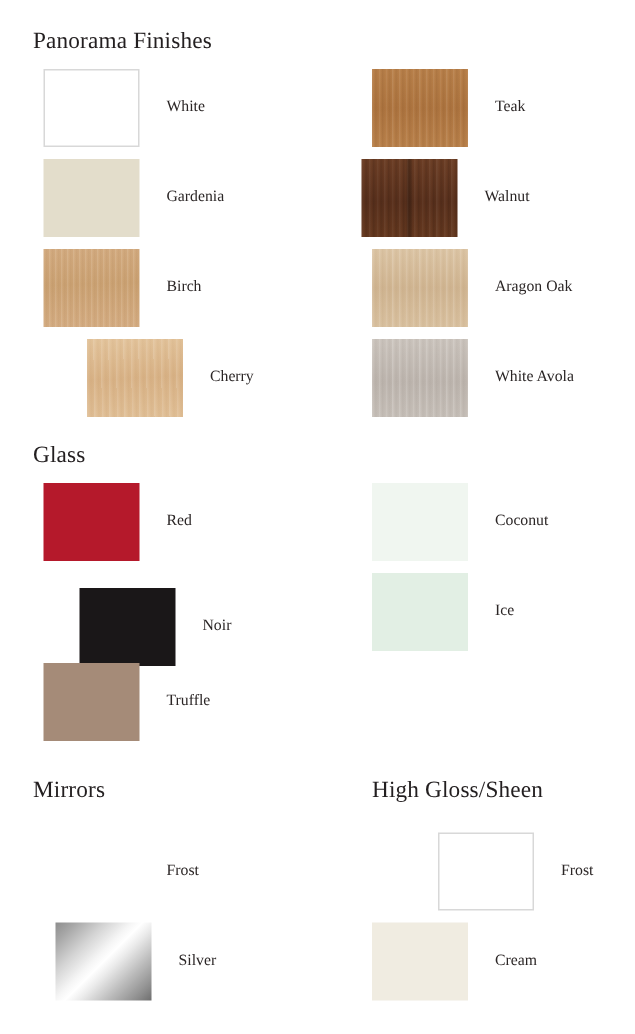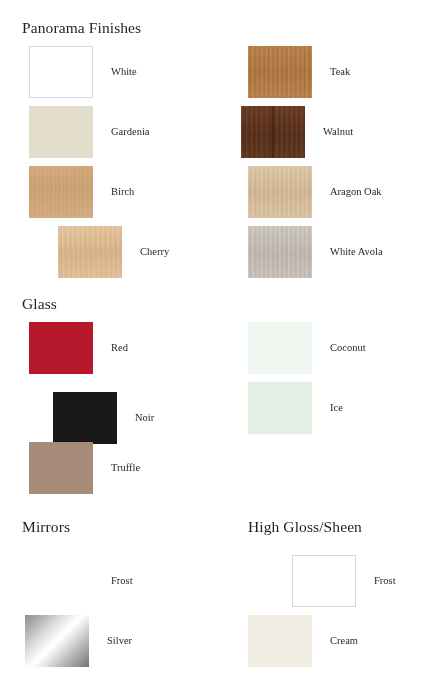--- a/index.html
+++ b/index.html
@@ -263,21 +263,21 @@
 
   <div class="section">
 
     <div class="section-heading heading-left" style="top:518px;">Mirrors</div>
 
     <div class="swatch-row" style="left:29px; top:555px;">
       <div class="swatch sw-smoke"></div>
       <div class="swatch-label">Frost</div>
     </div>
 
-    <div class="swatch-row" style="left:25px; top:615px;">
+    <div class="swatch-row" style="left:37px; top:615px;">
       <div class="swatch sw-silver"></div>
       <div class="swatch-label">Silver</div>
     </div>
   </div>
 
   <div class="section">
 
     <div class="section-heading heading-right" style="top:518px;">High Gloss/Sheen</div>
 
     <div class="swatch-row" style="left:248px; top:555px;padding-left:44px;">

